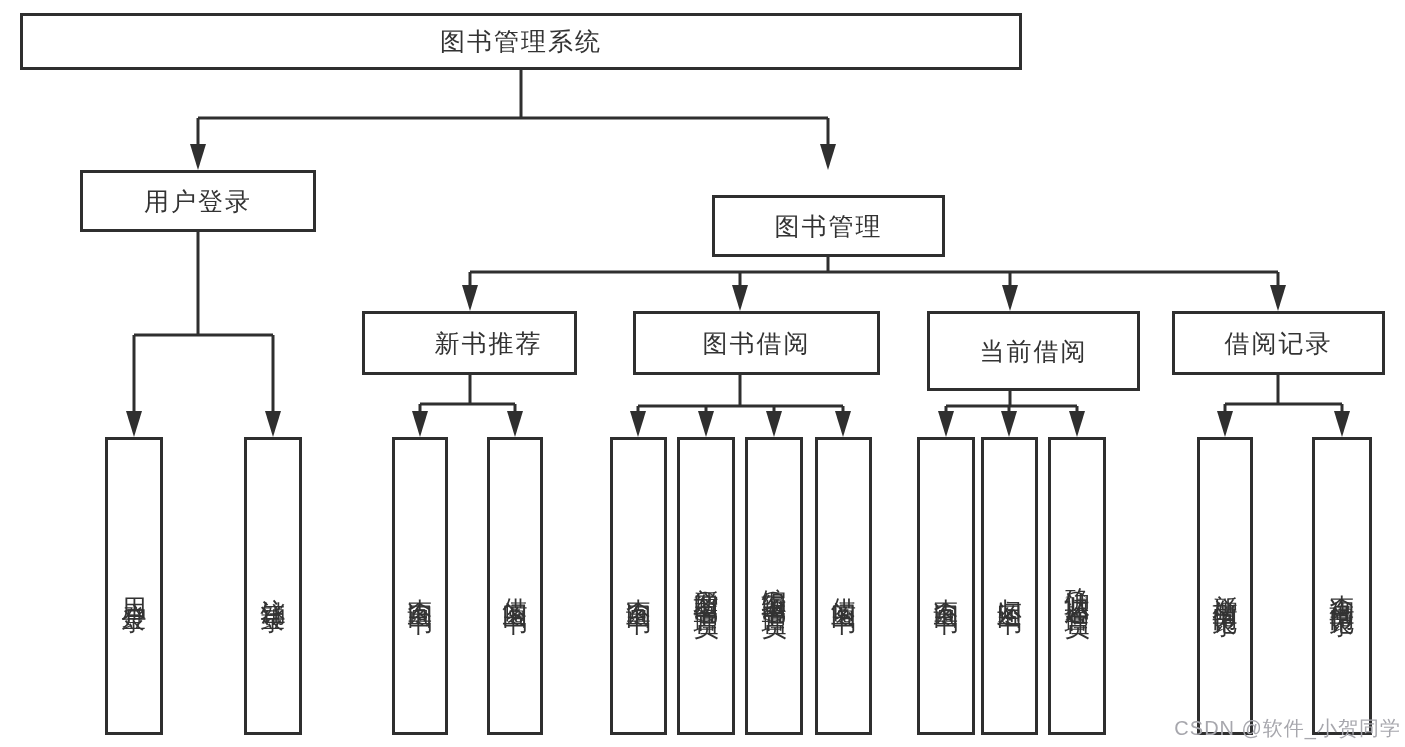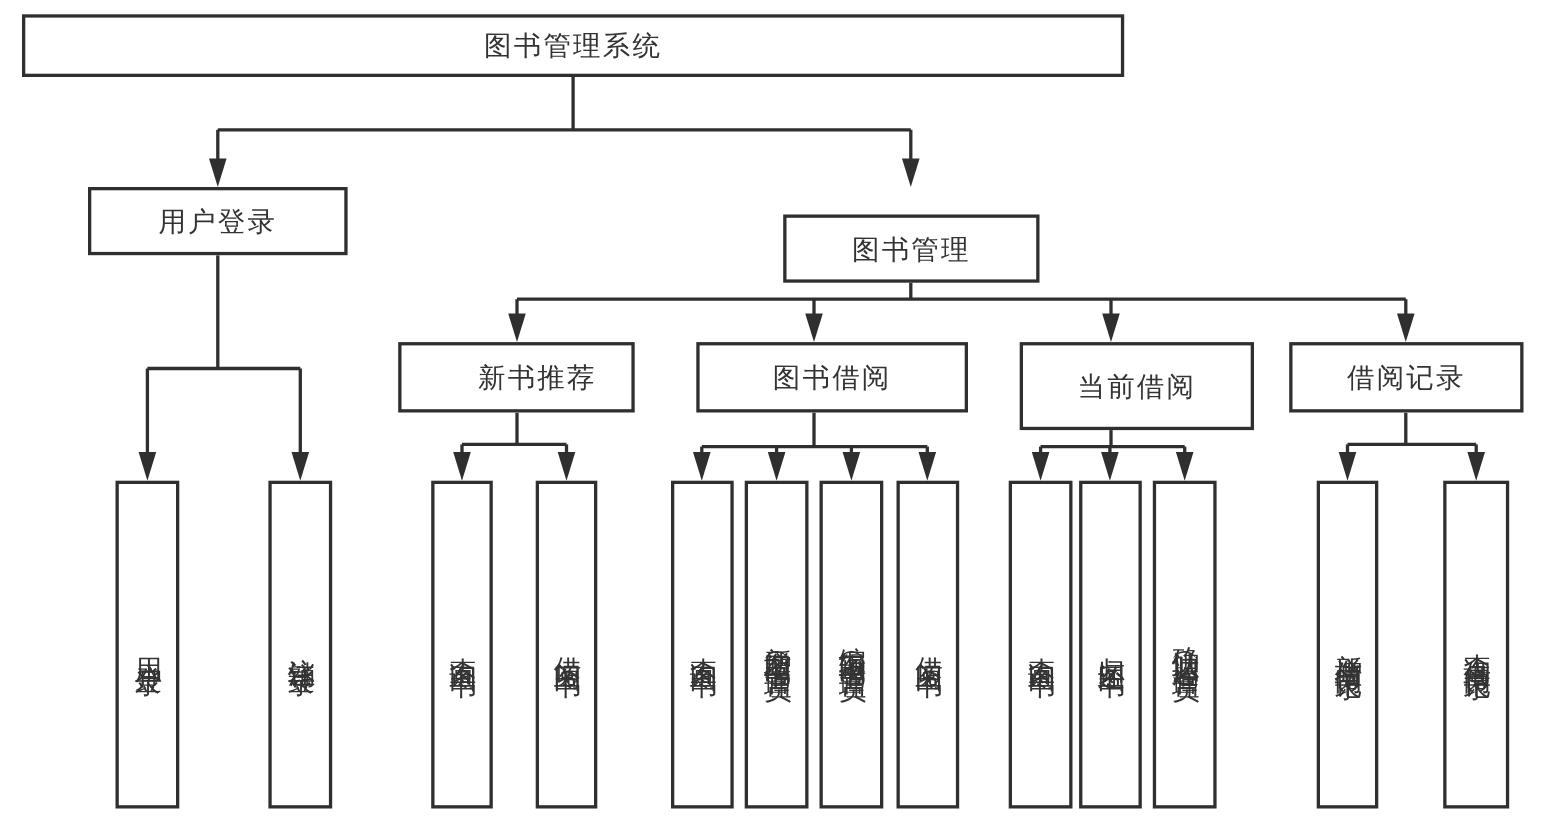--- a/index.html
+++ b/index.html
@@ -175,13 +175,14 @@
     <span class="vlabel">确认归还（管理员）</span>
   </div>
 
   <div class="vbox" style="left:1197px;top:437px;width:56px;height:298px;">
     <span class="vlabel">新增借阅记录</span>
   </div>
   <div class="vbox" style="left:1312px;top:437px;width:60px;height:298px;">
     <span class="vlabel">查询借阅记录</span>
   </div>
 
+  <div class="watermark">CSDN @软件_小贺同学</div>
 </div>
 
 </body></html>

